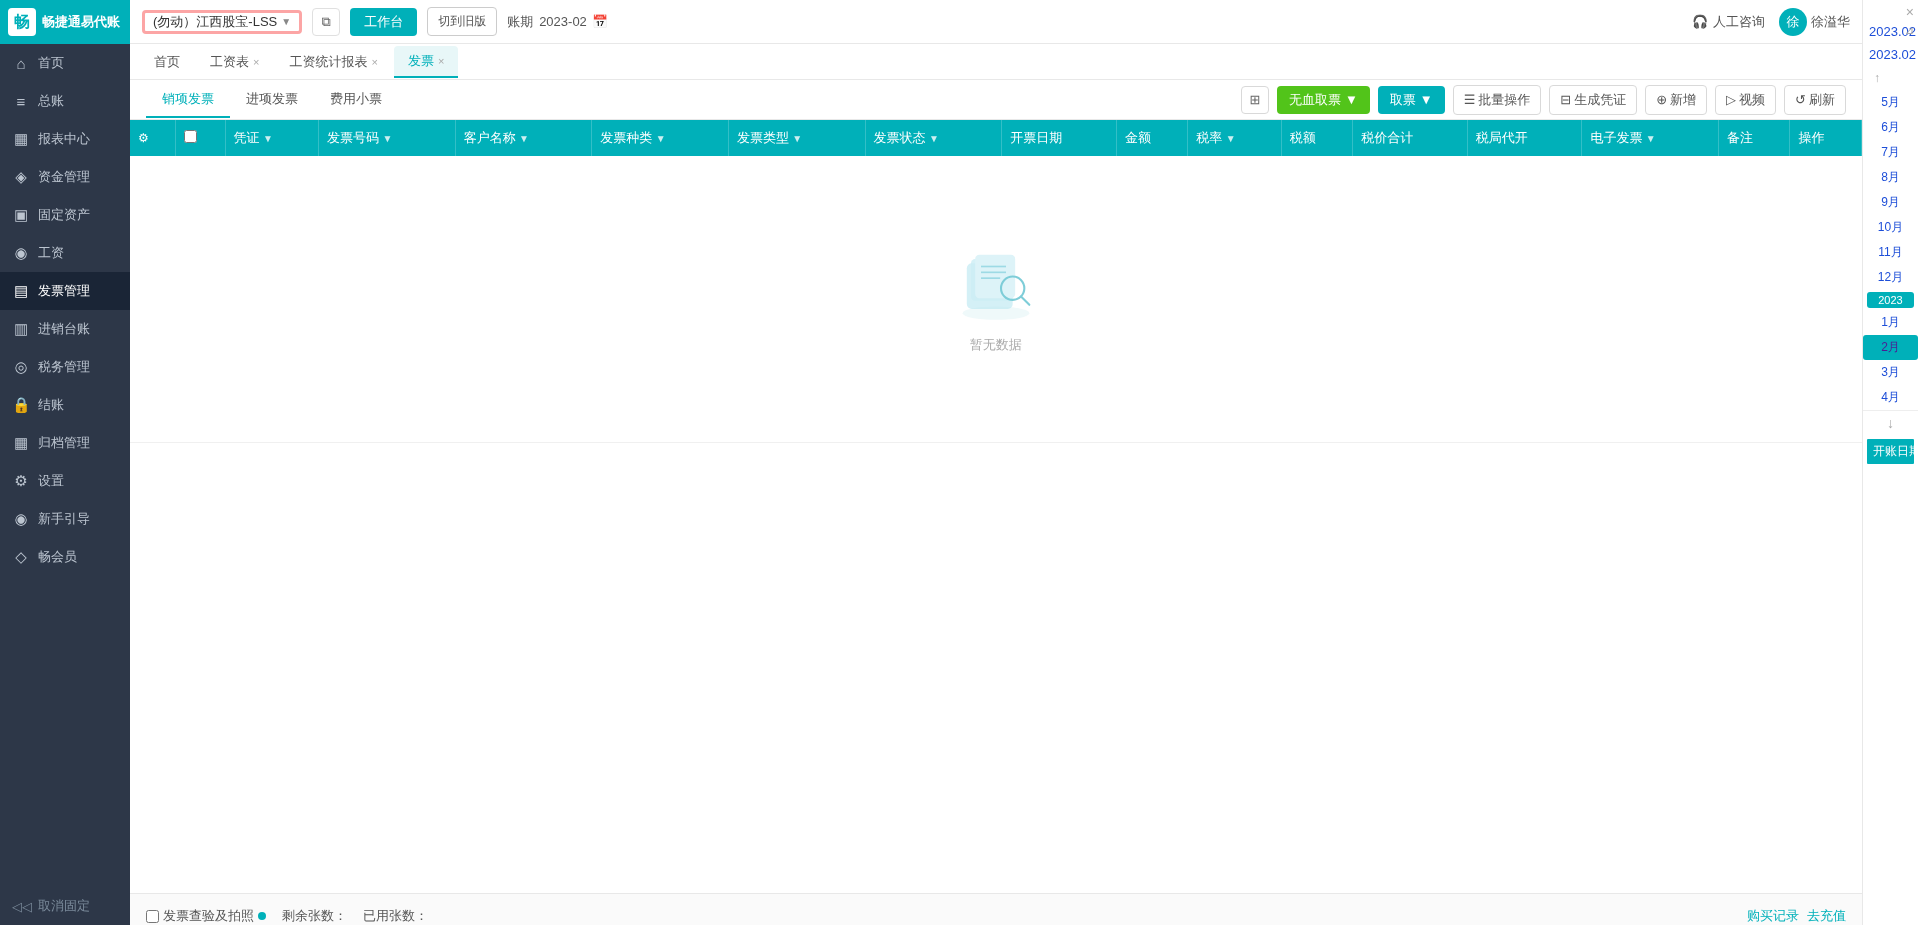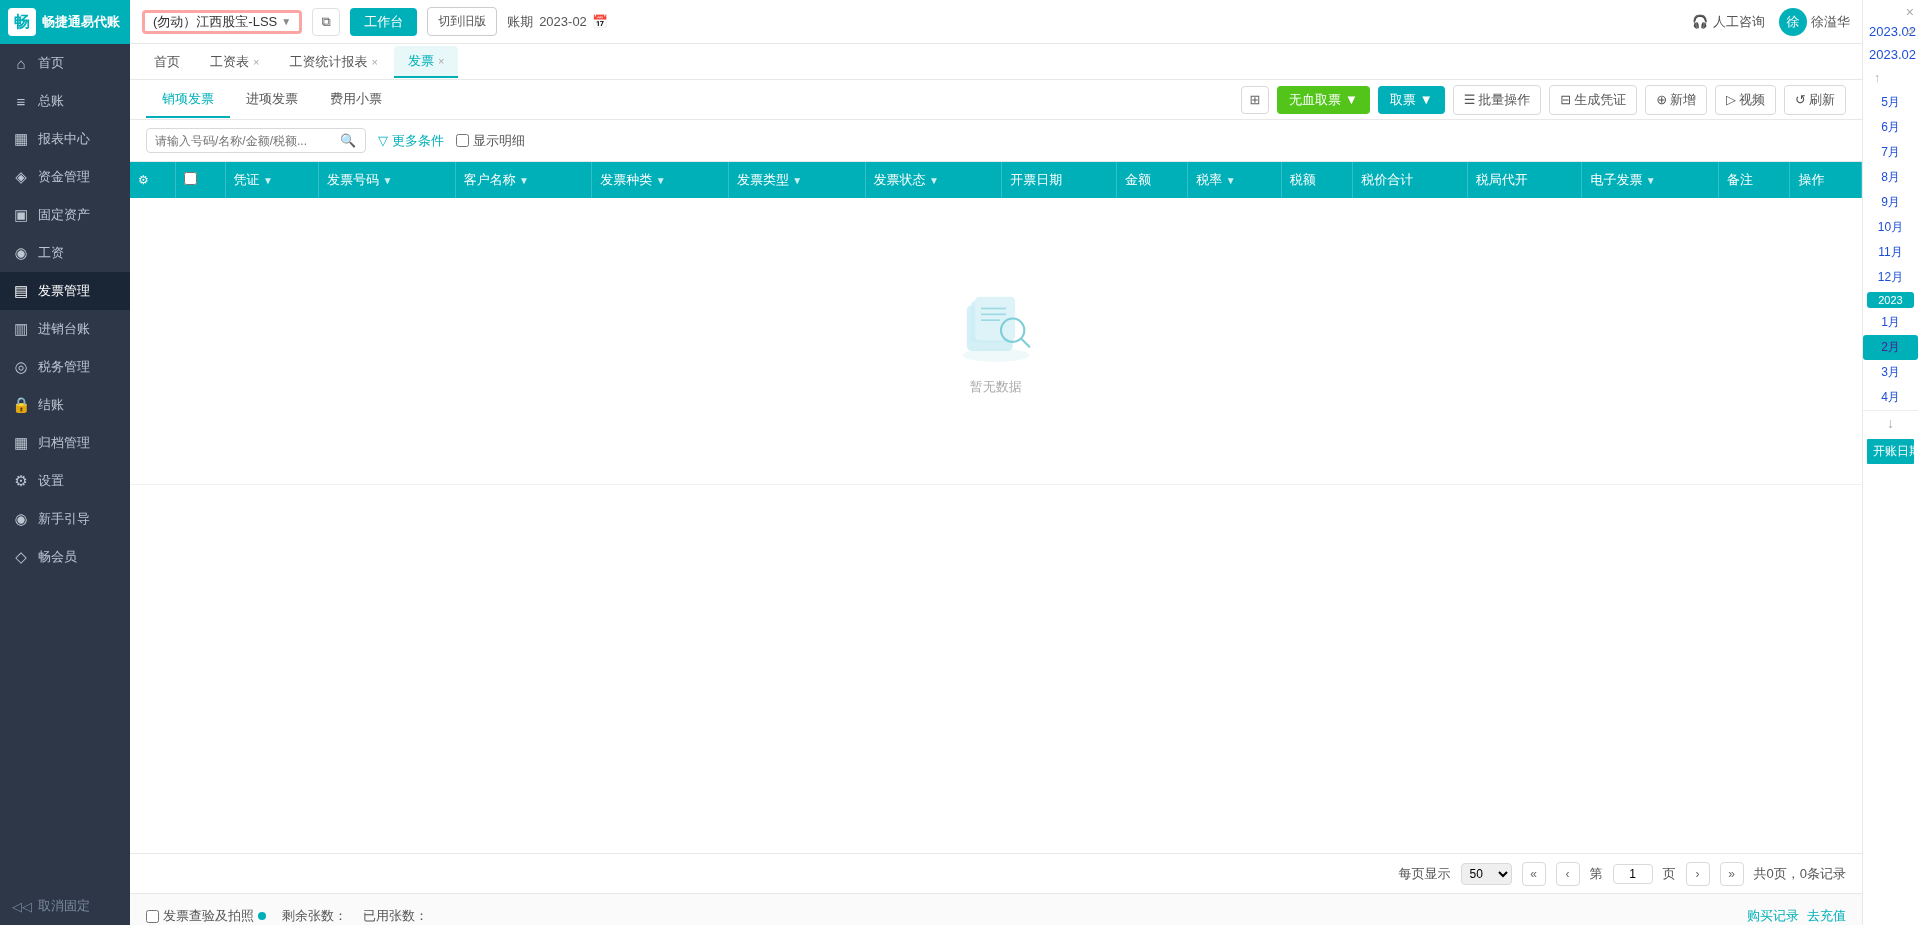--- a/index.html
+++ b/index.html
@@ -618,34 +618,20 @@
         <span>▷</span>
         <span>视频</span>
       </button>
       <button class="btn-outline">
         <span>↺</span>
         <span>刷新</span>
       </button>
     </div>
   </div>
 
-  <div class="filter-bar">
-    <div class="search-box">
-      <input type="text" placeholder="请输入号码/名称/金额/税额..." style="">
-      <span style="color:#aaa;">🔍</span>
-    </div>
-    <div class="filter-btn">
-      <span>▽</span>
-      <span>更多条件</span>
-    </div>
-    <label class="checkbox-label">
-      <input type="checkbox" style="">
-      <span>显示明细</span>
-    </label>
-  </div>
 
   <div class="table-container">
     <table class="data-table">
       <thead>
         <tr>
           <th>⚙</th>
           <th><input type="checkbox" style=""></th>
           <th><span>凭证</span> <span class="sort-icon">▼</span></th>
           <th><span>发票号码</span> <span class="sort-icon">▼</span></th>
           <th><span>客户名称</span> <span class="sort-icon">▼</span></th>
@@ -681,36 +667,20 @@
                 </svg>
               </div>
               <span>暂无数据</span>
             </div>
           </td>
         </tr>
       </tbody>
     </table>
   </div>
 
-  <div class="pagination-bar">
-    <span>每页显示</span>
-    <select>
-      <option>50</option>
-      <option>100</option>
-      <option>200</option>
-    </select>
-    <button class="page-btn">«</button>
-    <button class="page-btn">‹</button>
-    <span>第</span>
-    <input class="page-input" type="text" value="1" style="">
-    <span>页</span>
-    <button class="page-btn">›</button>
-    <button class="page-btn">»</button>
-    <span>共0页，0条记录</span>
-  </div>
 
   <div class="status-bar">
     <div style="display:flex;align-items:center;gap:4px;">
       <input type="checkbox" style="">
       <span>发票查验及拍照</span>
       <span class="status-dot"></span>
     </div>
     <span>剩余张数：</span>
     <span>已用张数：</span>
     <div style="margin-left:auto;display:flex;gap:8px;">

